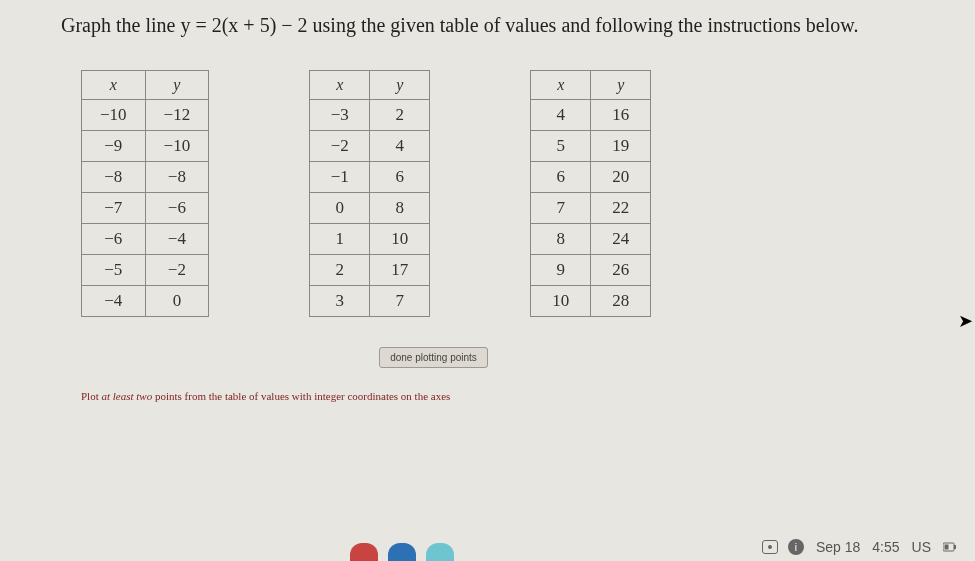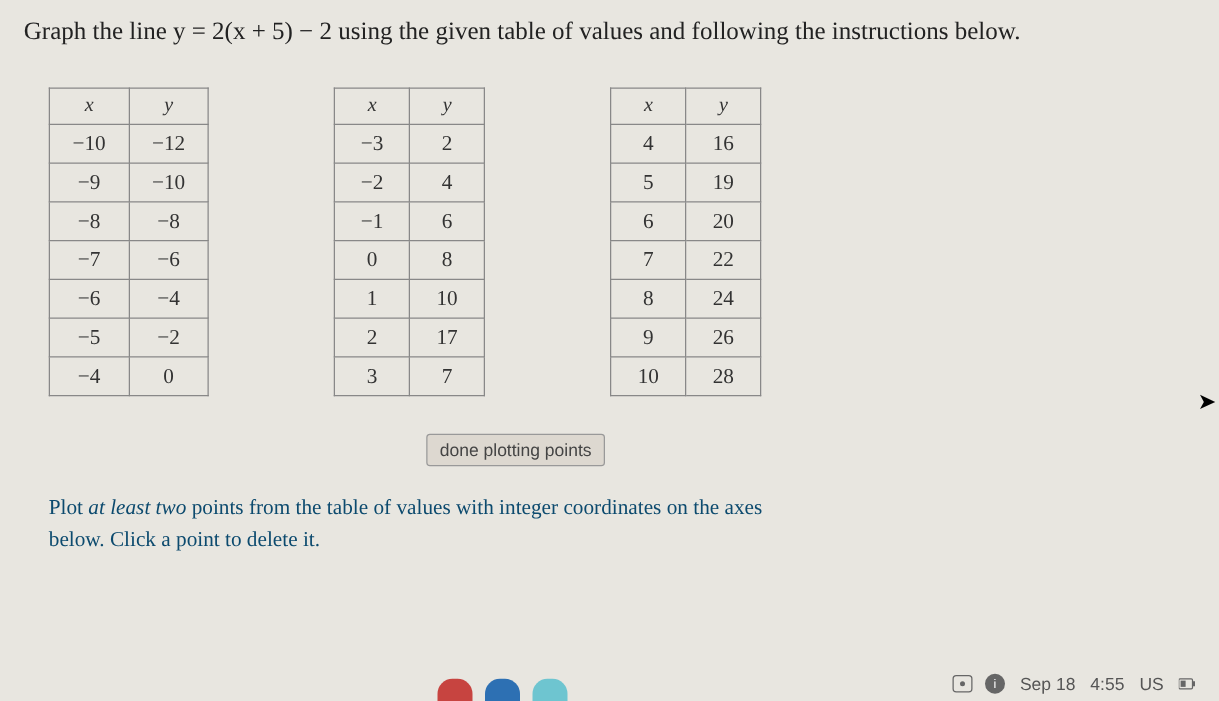--- a/index.html
+++ b/index.html
@@ -10,20 +10,21 @@
     body {
       font-family: Georgia, 'Times New Roman', serif;
       background: #e8e6e0;
       width: 975px;
       height: 561px;
       position: relative;
       overflow: hidden;
     }
     .content {
       padding: 10px 19px;
+      margin-left: 42px;
     }
     .question-text {
       font-size: 20px;
       color: #222;
       line-height: 1.5;
       margin-bottom: 30px;
     }
     .equation {
       font-family: Georgia, serif;
     }
@@ -55,29 +56,29 @@
     .button-row {
       display: flex;
       justify-content: center;
       margin-bottom: 20px;
       padding-right: 150px;
     }
     .done-button {
       border: 1px solid #999;
       background: #ddd8d0;
       padding: 4px 10px;
-      font-size: 14px;
+      font-size: 10px;
       color: #444;
       border-radius: 3px;
       cursor: pointer;
       font-family: Arial, sans-serif;
     }
     .instruction {
-      font-size: 17px;
-      color: #0c4a6e;
+      font-size: 11px;
+      color: #7f1d1d;
       line-height: 1.5;
       padding-left: 20px;
       font-family: Georgia, serif;
     }
     .instruction .italic {
       font-style: italic;
     }
     .bottom-bar {
       position: absolute;
       bottom: 0;
@@ -277,21 +278,20 @@
       </tbody>
     </table>
   </div>
 
   <div class="button-row">
     <button class="done-button">done plotting points</button>
   </div>
 
   <div class="instruction">
     <span>Plot </span><span class="italic">at least two</span><span> points from the table of values with integer coordinates on the axes</span><br>
-    <span>below. Click a point to delete it.</span>
   </div>
 </div>
 
 <div class="floating-icons">
   <div class="float-icon red"></div>
   <div class="float-icon blue"></div>
   <div class="float-icon teal"></div>
 </div>
 
 <div class="cursor">➤</div>

